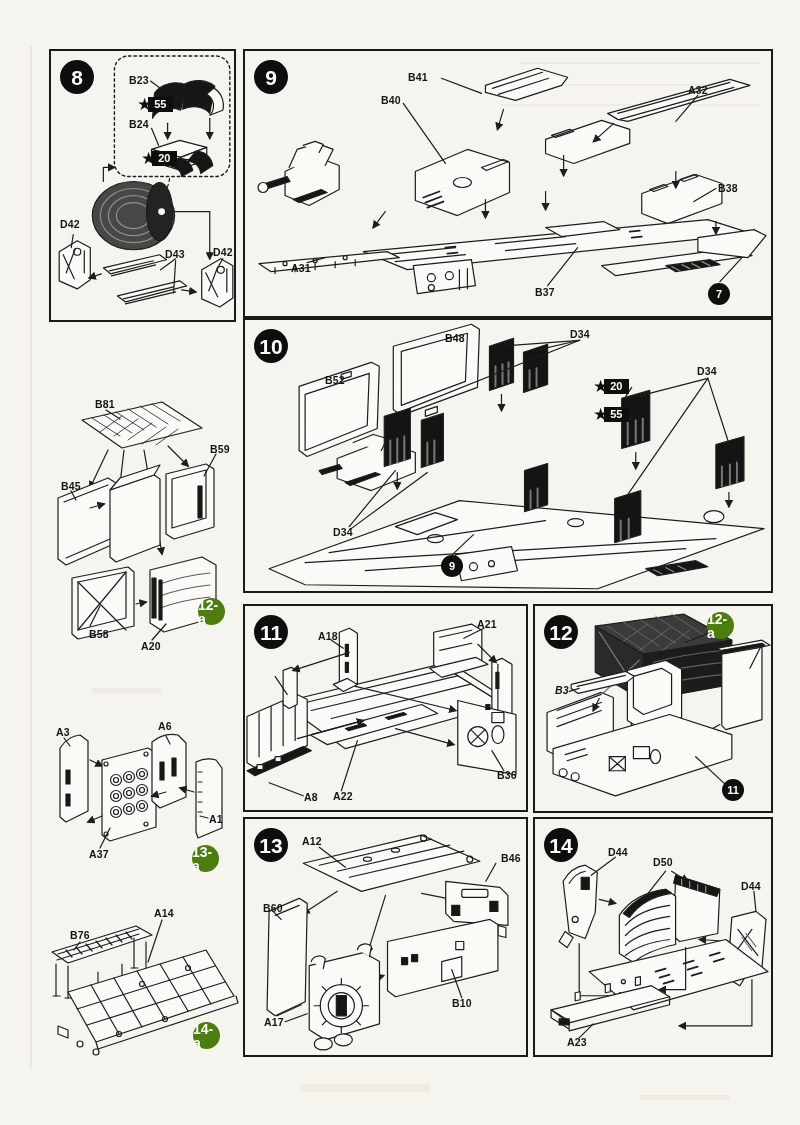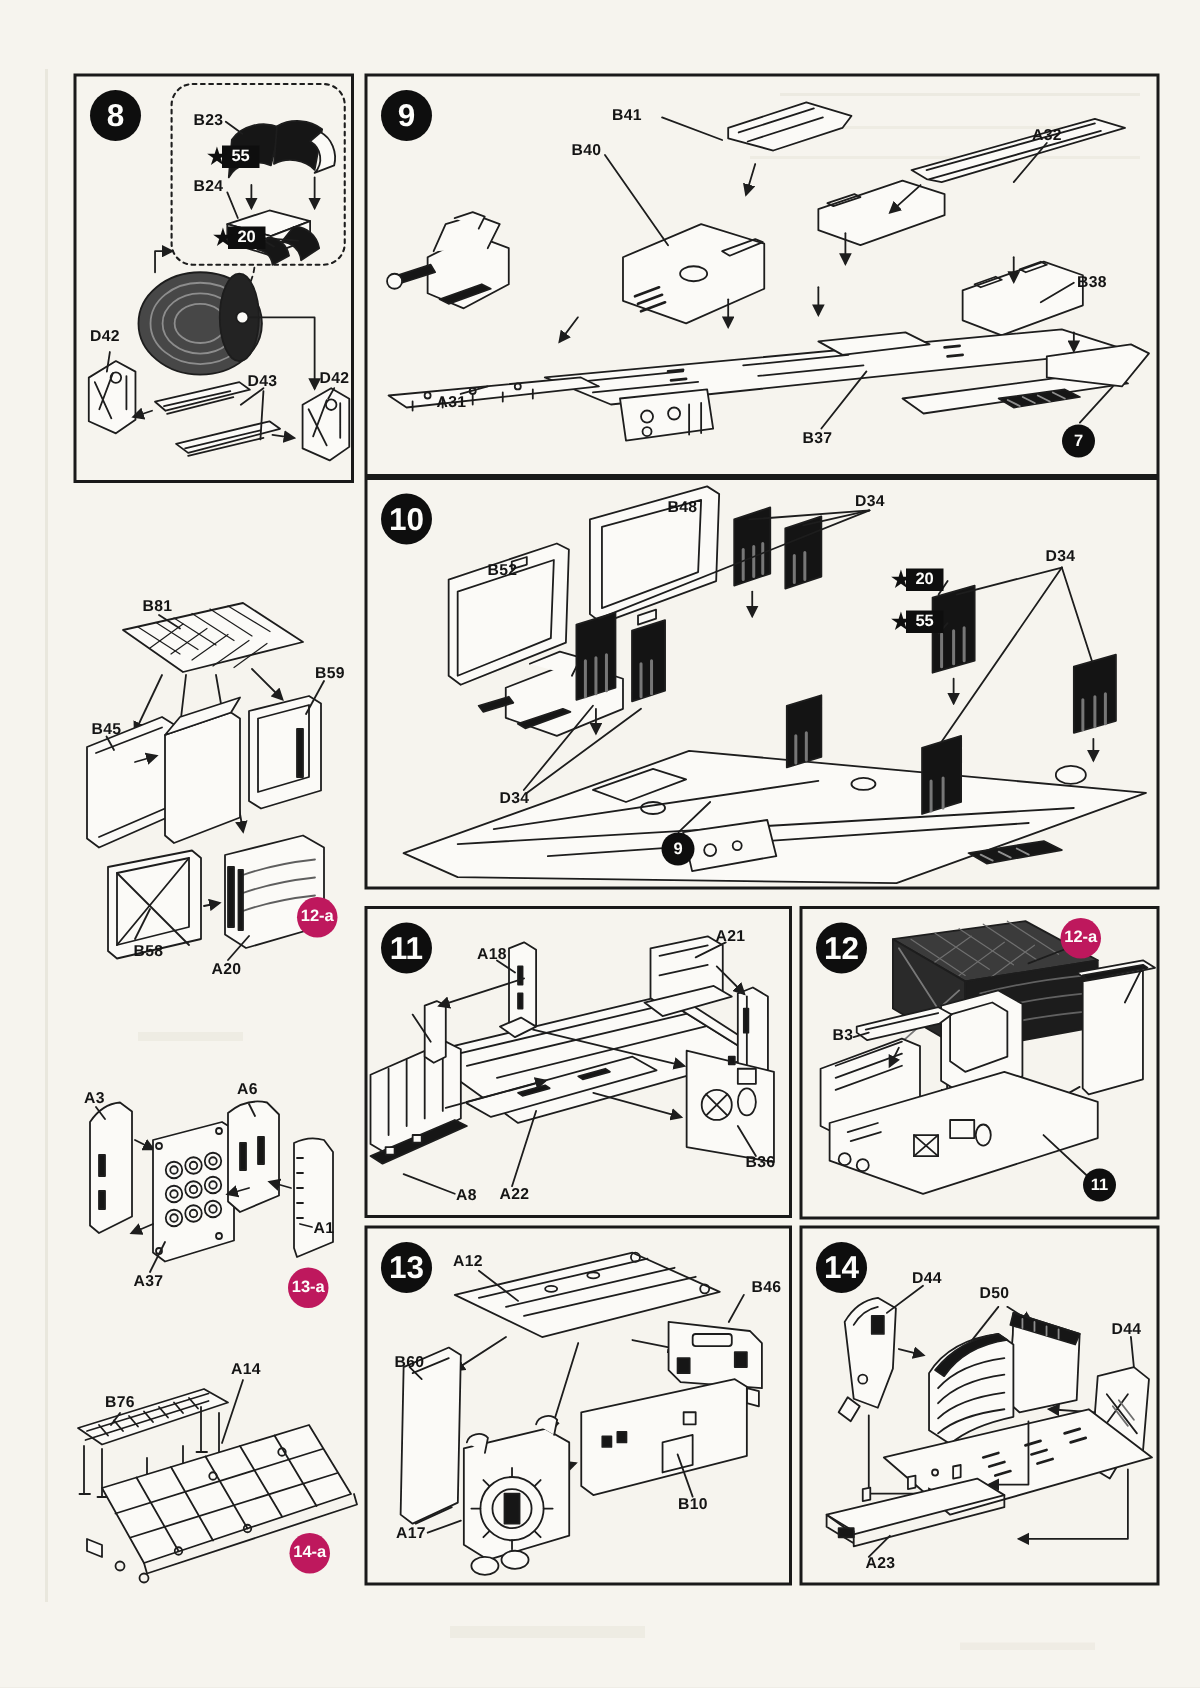--- a/index.html
+++ b/index.html
@@ -8,22 +8,22 @@
   .ghost{position:absolute;background:#e6e3d8;}
   .panel{position:absolute;border:2.5px solid #1a1a1a;box-sizing:border-box;background:transparent;}
   .group{position:absolute;}
   .art{position:absolute;left:0;top:0;width:100%;height:100%;}
   .lbl{position:absolute;font-size:10.5px;font-weight:bold;letter-spacing:.2px;white-space:nowrap;
        color:#141414;line-height:1;}
   .stepnum{position:absolute;width:34px;height:34px;border-radius:50%;background:#0e0e0e;color:#fdfdfb;
        font-size:21px;font-weight:bold;display:flex;align-items:center;justify-content:center;line-height:1;}
   .refbadge{position:absolute;width:22px;height:22px;border-radius:50%;background:#0e0e0e;color:#fdfdfb;
        font-size:11px;font-weight:bold;display:flex;align-items:center;justify-content:center;line-height:1;}
-  .subbadge{position:absolute;width:27px;height:27px;border-radius:50%;background:#be185d;color:#fdfdfb;
-       font-size:11px;font-weight:bold;display:flex;align-items:center;justify-content:center;line-height:1;}
+  .subbadge{position:absolute;width:27px;height:27px;border-radius:50%;background:#4d7c0f;color:#fdfdfb;
+       font-size:14px;font-weight:bold;display:flex;align-items:center;justify-content:center;line-height:1;}
   .star-badge{position:absolute;display:flex;align-items:center;}
   .star-badge .star{font-size:17px;color:#0e0e0e;line-height:1;margin-right:-4px;z-index:1;}
   .star-badge .num{background:#0e0e0e;color:#fdfdfb;font-size:11px;font-weight:bold;padding:2px 6px;line-height:1;}
 </style>
 </head>
 <body>
 
 <div class="sheet">
 
   <div class="ghost" style="left:30px;top:46px;width:2px;height:1022px;opacity:.8"></div>
@@ -440,21 +440,21 @@
         <path d="M74,150 l16,14 M90,150 l-16,14"></path>
         <ellipse cx="120" cy="150" rx="5" ry="7"></ellipse>
         <rect x="98" y="140" width="16" height="12"></rect>
 
         <line x1="190" y1="178" x2="160" y2="150"></line>
       </g>
     </svg>
     <span class="stepnum" style="left:9px;top:9px;">12</span>
     <span class="subbadge" style="left:172px;top:6px;">12-a</span>
     <span class="lbl" style="left:218px;top:26px;padding-left:48px;">B39</span>
-    <span class="lbl" style="left:20px;top:79px;">B3</span>
+    <span class="lbl" style="left:20px;top:79px;font-style:italic;">B3</span>
     <span class="refbadge" style="left:187px;top:173px;">11</span>
   </div>
 
   <div class="group" style="left:48px;top:718px;width:190px;height:165px;">
     <svg class="art" viewBox="0 0 190 165">
       <defs>
           <marker id="arg13" markerWidth="7" markerHeight="7" refX="5.5" refY="3.5" orient="auto">
             <path d="M0,0L7,3.5L0,7Z" fill="#1d1d1d"></path>
           </marker>
         </defs>
@@ -656,16 +656,16 @@
         <path d="M16,190 v8 l18,11 v-8 z M134,177 v8 l-100,26 v-8"></path>
         <path d="M40,181 v-8 l5,-1 v8 z M70,173 v-8 l5,-1 v8 z M100,166 v-8 l5,-1 v8 z" fill="#fbfaf7"></path>
         <rect x="24" y="199" width="10" height="6" fill="#161616"></rect>
         <line x1="44" y1="218" x2="58" y2="204"></line>
       </g>
     </svg>
     <span class="stepnum" style="left:9px;top:9px;">14</span>
     <span class="lbl" style="left:73px;top:28px;">D44</span>
     <span class="lbl" style="left:118px;top:38px;">D50</span>
     <span class="lbl" style="left:206px;top:62px;">D44</span>
-    <span class="lbl" style="left:32px;top:218px;margin-left:10px;">A23</span>
+    <span class="lbl" style="left:32px;top:218px;">A23</span>
   </div>
 
 </div>
 
 </body></html>

